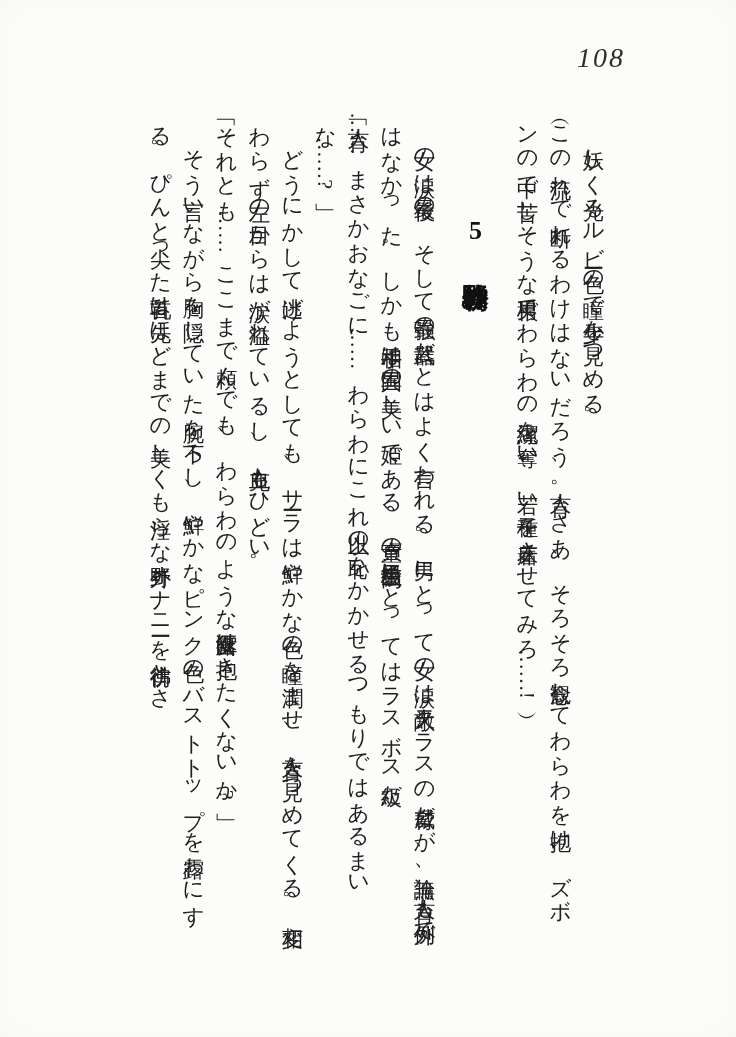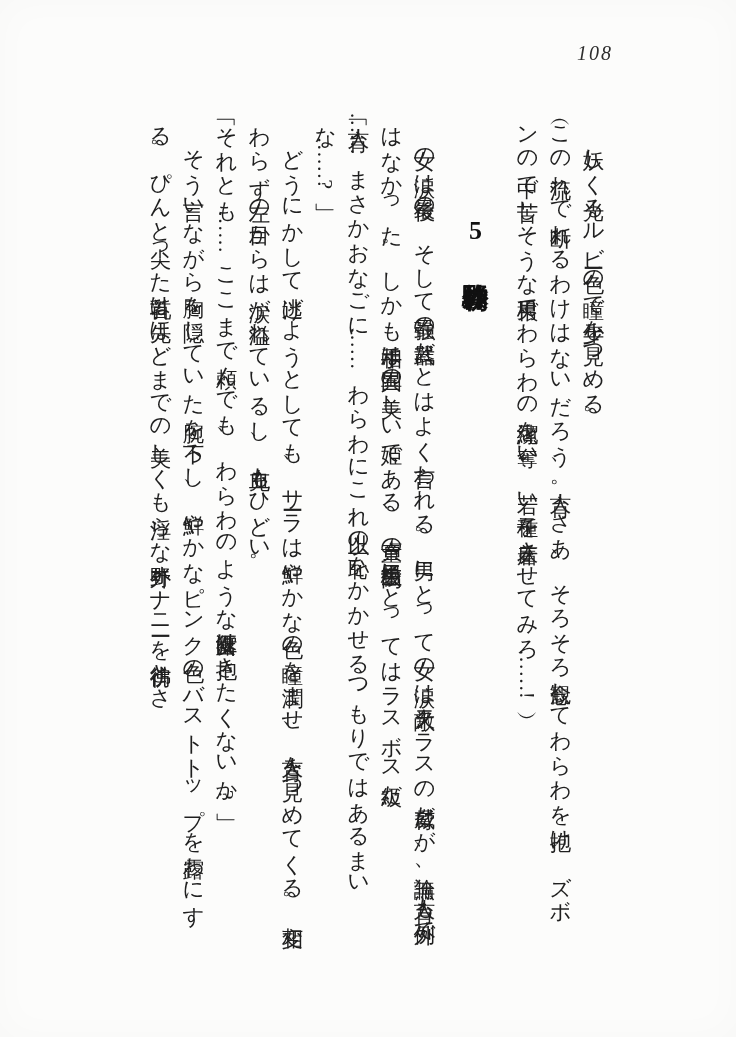--- a/index.html
+++ b/index.html
@@ -17,21 +17,21 @@
     font-family: "Liberation Serif", "DejaVu Serif", serif;
     color: #1f1f1f;
     box-shadow: inset 0 0 40px rgba(0,0,0,0.02);
   }
 
   
   .page-number {
     position: absolute;
     top: 42px;
     left: 577px;
-    font-size: 20px;
+    font-size: 28px;
     font-style: italic;
     letter-spacing: 2px;
     color: #2e2e2e;
   }
 
   
   .text-body {
     position: absolute;
     top: 112px;
     right: 127px;

